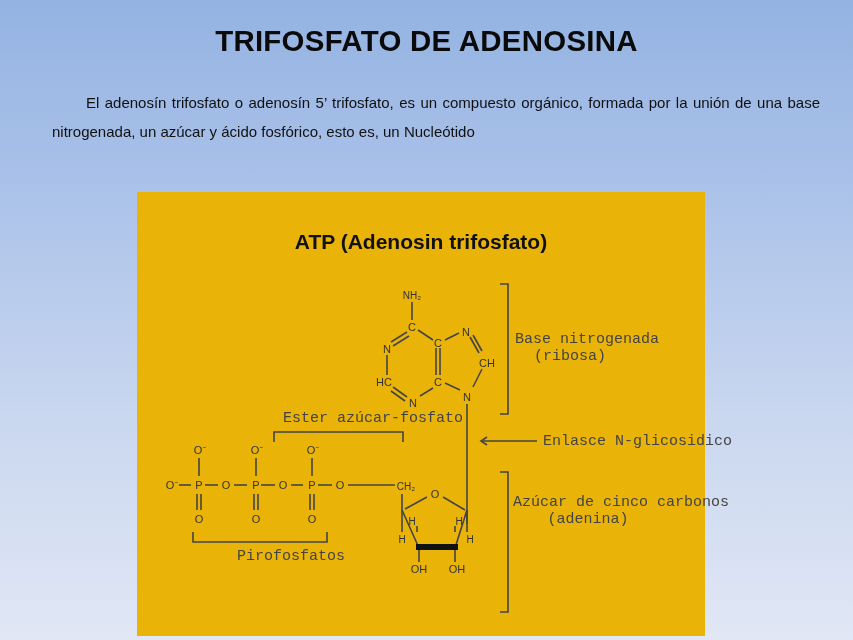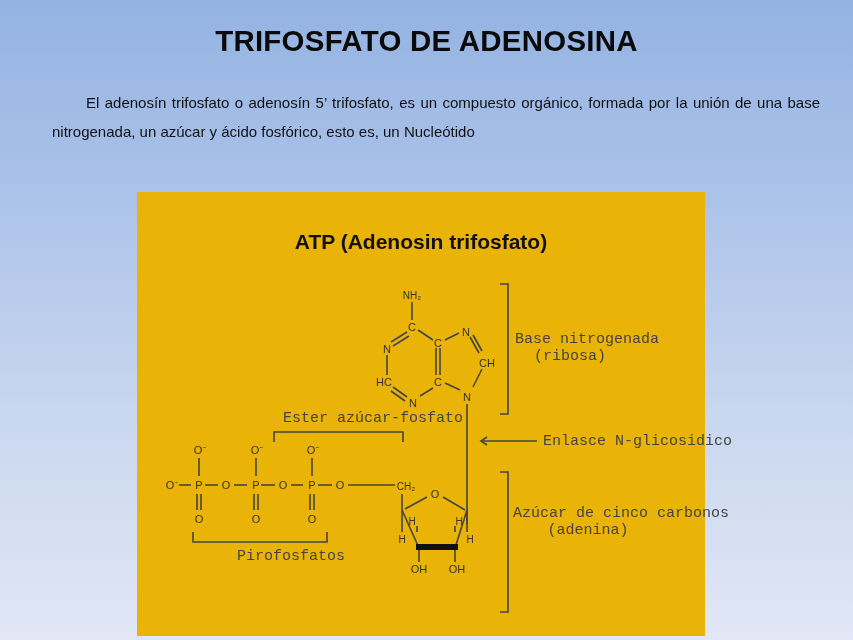--- a/index.html
+++ b/index.html
@@ -156,19 +156,19 @@
       <text x="282" y="381" text-anchor="middle">OH</text>
       <text x="320" y="381" text-anchor="middle">OH</text>
     </g>
   </svg>
 
   <div class="lbl" style="left:378px; top:139px; width:110px;">
     <div>Base nitrogenada</div>
     <div>(ribosa)</div>
   </div>
   <div class="lbl" style="left:398px; top:241px;margin-left:8px;">Enlasce N-glicosidico</div>
-  <div class="lbl" style="left:376px; top:313px; width:150px;">
+  <div class="lbl" style="left:376px; top:302px; width:150px;">
     <div>Azúcar de cinco carbonos</div>
     <div>(adenina)</div>
   </div>
   <div class="lbl" style="left:146px; top:218px;">Ester azúcar-fosfato</div>
   <div class="lbl" style="left:100px; top:356px;">Pirofosfatos</div>
 </div>
 
 </body></html>

